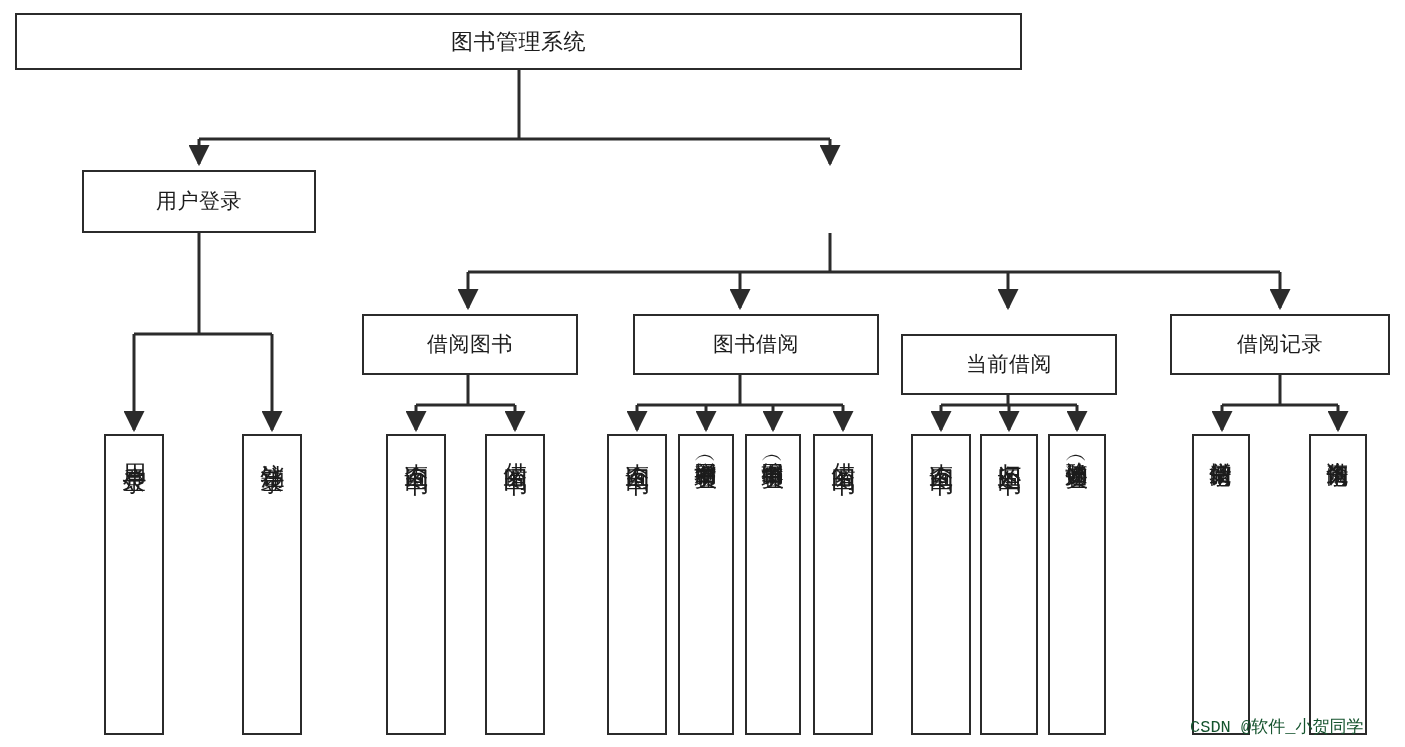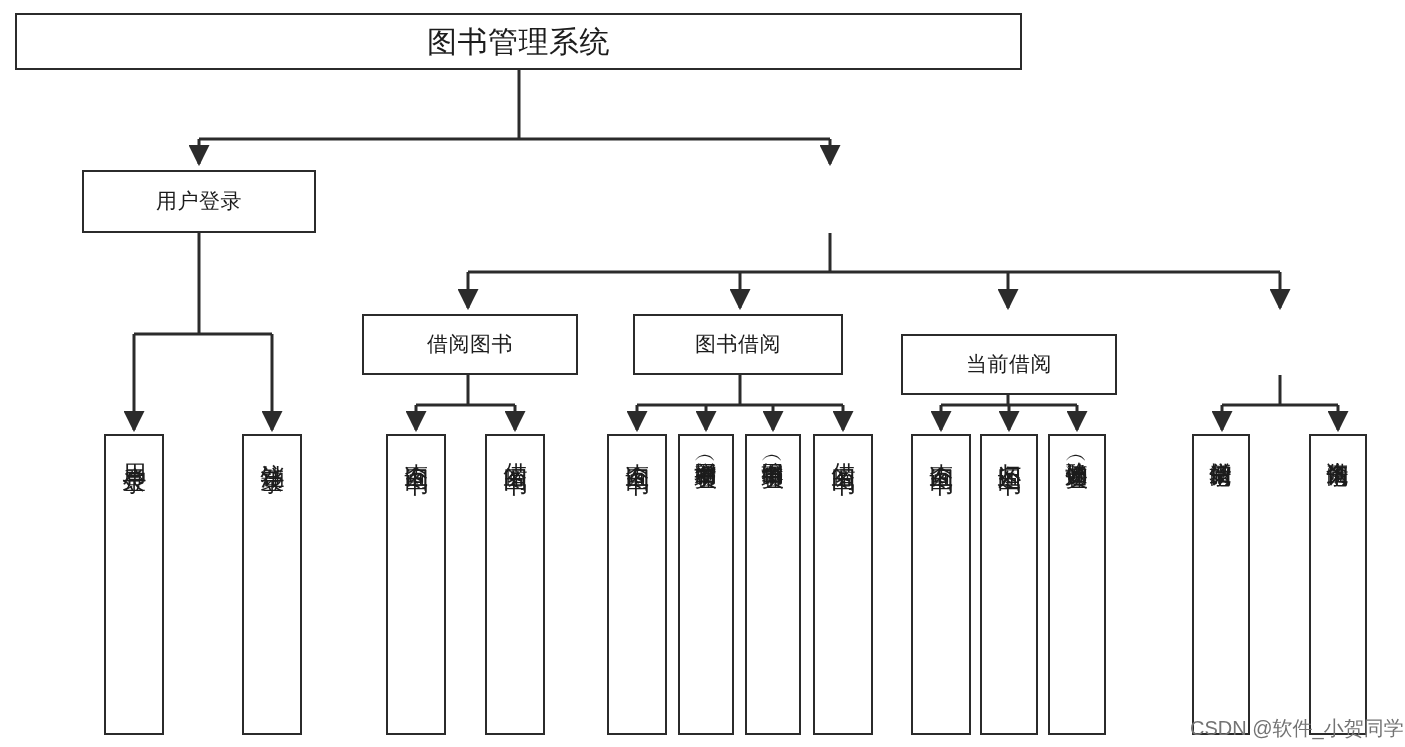--- a/index.html
+++ b/index.html
@@ -42,21 +42,21 @@
     text-align: center;
     line-height: 1.25;
     letter-spacing: 0.5px;
   }
   
   .node.horiz .label {
     writing-mode: horizontal-tb;
     font-size: 21px;
   }
   .node.root .label {
-    font-size: 30px;
+    font-size: 22px;
   }
   
   .node.vert {
     align-items: flex-start;
     justify-content: center;
     padding-top: 8px;
   }
   .node.vert .label {
     writing-mode: vertical-rl;
     text-orientation: upright;
@@ -64,25 +64,25 @@
     line-height: 1.05;
     letter-spacing: 3px;
     white-space: nowrap;
   }
   .node.vert.narrow .label {
     font-size: 22px;
     letter-spacing: 1px;
   }
   .watermark {
     position: absolute;
-    color: #737373;
-    font-size: 20px;
+    color: #14532d;
+    font-size: 17px;
     white-space: nowrap;
     z-index: 5;
-    font-family: Liberation Sans, sans-serif;
+    font-family: Liberation Mono, monospace;
   }
 </style>
 </head>
 <body>
 
 <div id="diagram">
 
   <svg id="edge-layer" viewBox="0 0 1405 747" width="1405" height="747">
     <defs>
       <marker id="arrow" viewBox="0 0 10 10" refX="9" refY="5" markerWidth="7" markerHeight="7" orient="auto-start-reverse">
@@ -137,26 +137,29 @@
     <span class="label">图书管理系统</span>
   </div>
 
   <div class="node horiz" style="left:82px; top:170px; width:234px; height:63px;">
     <span class="label">用户登录</span>
   </div>
 
   <div class="node horiz" style="left:362px; top:314px; width:216px; height:61px;">
     <span class="label">借阅图书</span>
   </div>
-  <div class="node horiz" style="left:633px; top:314px; width:210px; height:61px;">
+  <div class="node horiz" style="left:633px; top:314px; width:246px; height:61px;">
     <span class="label">图书借阅</span>
   </div>
   <div class="node horiz" style="left:901px; top:314px; width:216px; height:61px;margin-top:20px;">
     <span class="label">当前借阅</span>
   </div>
+  <div class="node horiz" style="left:1170px; top:314px; width:220px; height:61px;">
+    <span class="label">借阅记录</span>
+  </div>
 
   <div class="node vert" style="left:104px; top:434px; width:60px; height:301px;">
     <span class="label">用户登录</span>
   </div>
   <div class="node vert" style="left:242px; top:434px; width:60px; height:301px;">
     <span class="label">注销登录</span>
   </div>
 
   <div class="node vert" style="left:386px; top:434px; width:60px; height:301px;">
     <span class="label">查询图书</span>

